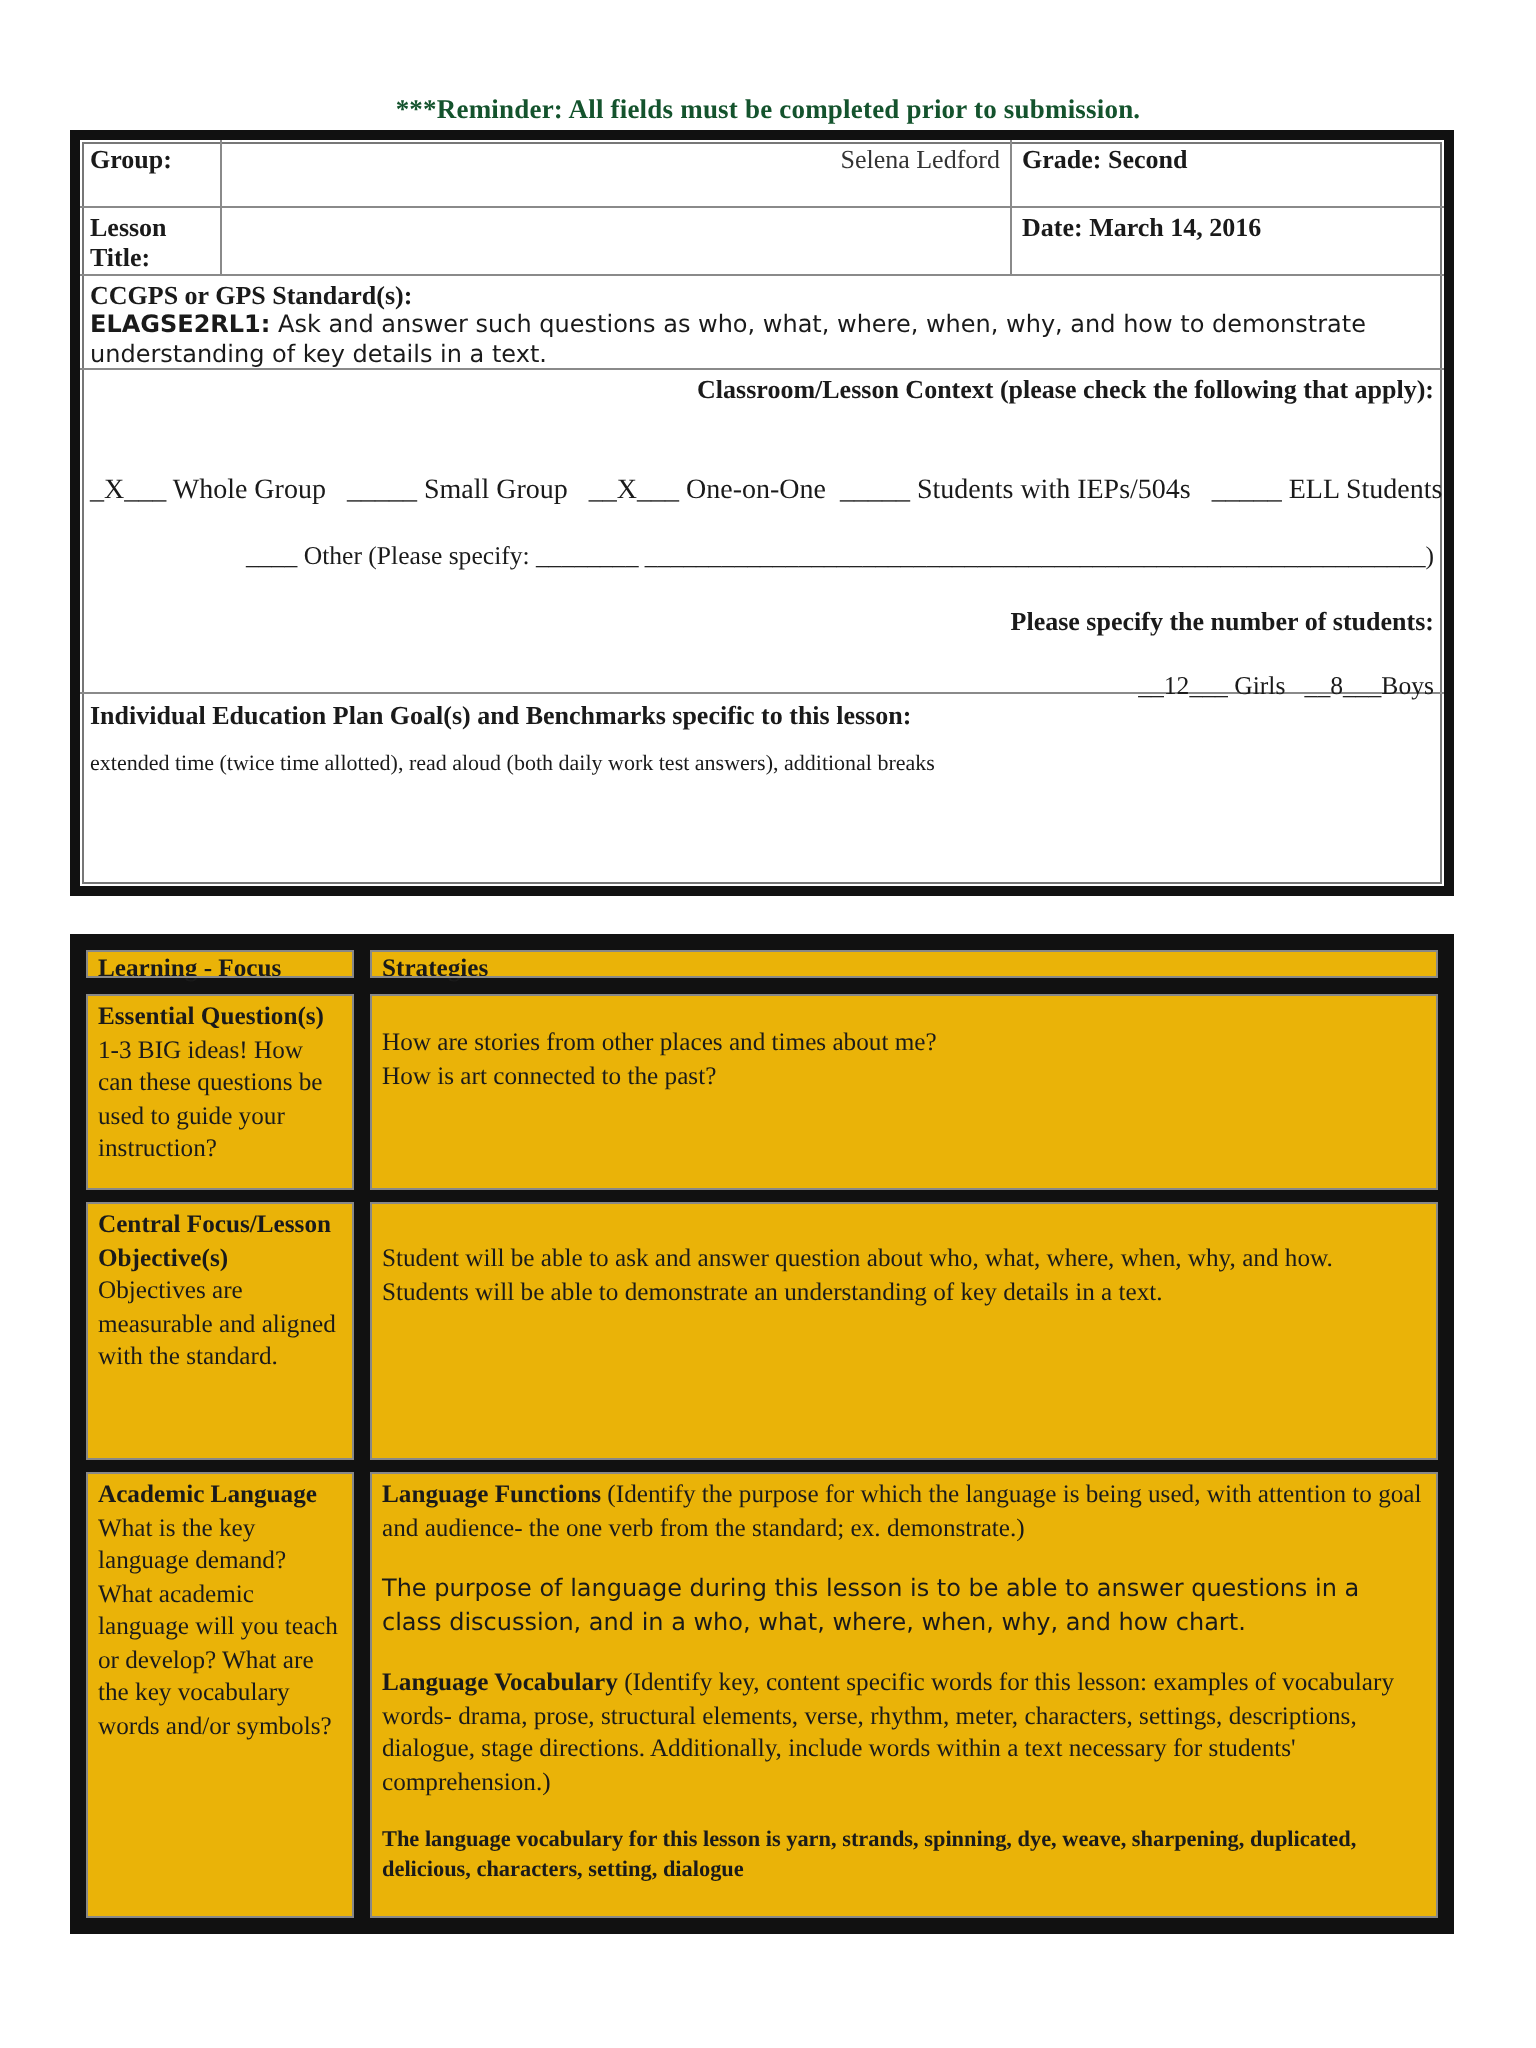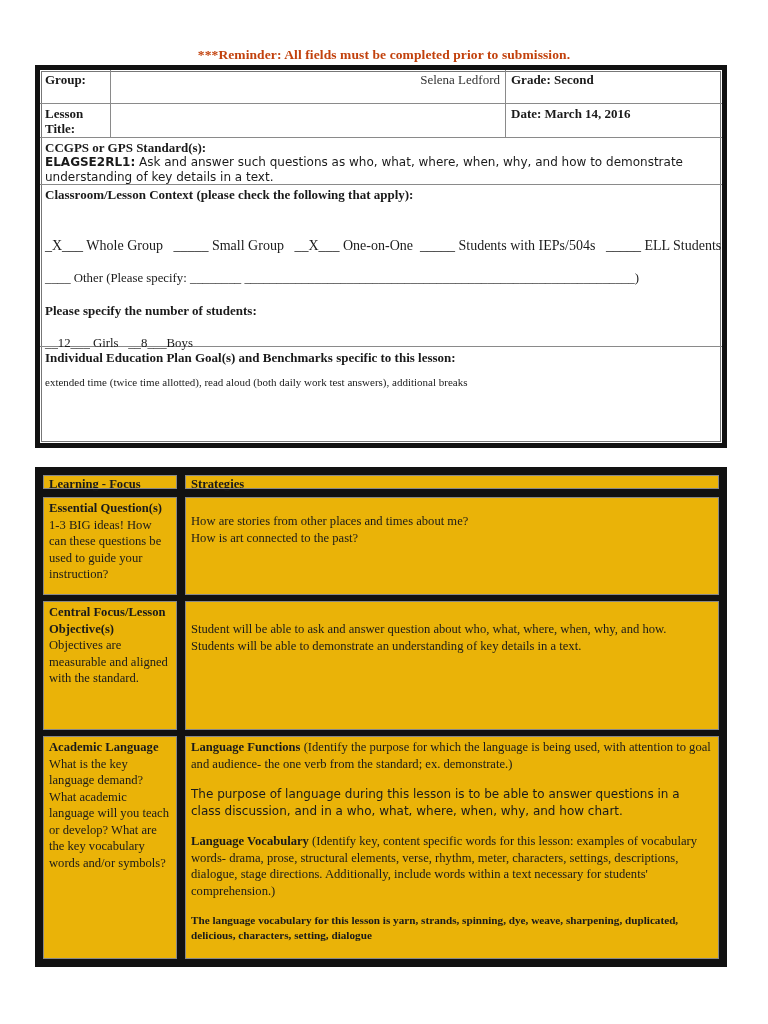--- a/index.html
+++ b/index.html
@@ -1,19 +1,19 @@
 <!DOCTYPE html>
 <html><head>
 <meta charset="utf-8">
 <style>
   html, body { margin:0; padding:0; background:#ffffff; }
   body { width:768px; height:1024px; position:relative; overflow:hidden;
          font-family:"Liberation Serif", "DejaVu Serif", serif; color:#1a1a1a; }
   .reminder { position:absolute; left:0; top:47px; width:768px; text-align:center;
-              color:#c2410c; font-weight:bold; font-size:13.5px; letter-spacing:0.1px; }
+              color:#14532d; font-weight:bold; font-size:13.5px; letter-spacing:0.1px; }
   .box { position:absolute; box-sizing:border-box; background:#fff; }
   
   #top-form { left:35px; top:65px; width:692px; height:383px;
               border:5px solid #111; outline:1px solid #777; outline-offset:-7px; }
   .row { position:absolute; left:0; right:0; border-bottom:1px solid #8a8a8a; box-sizing:border-box; }
   .cell { position:absolute; top:0; bottom:0; box-sizing:border-box; padding:2px 5px; font-size:13px; }
   .vline { position:absolute; top:0; bottom:0; width:0; border-left:1px solid #8a8a8a; }
   .b { font-weight:bold; }
   .sans { font-family:"DejaVu Sans", "Liberation Sans", sans-serif; }
   .light { color:#333; }
@@ -52,21 +52,21 @@
   <div class="row" style="top:68px; height:47px;">
     <div class="cell" style="left:0; right:0; padding-top:2px; line-height:15px;">
       <div class="b">CCGPS or GPS Standard(s):</div>
       <div class="sans" style="font-size:12px; line-height:15px;">
         <span class="b">ELAGSE2RL1:</span><span> Ask and answer such questions as who, what, where, when, why, and how to demonstrate</span><br>
         <span>understanding of key details in a text.</span>
       </div>
     </div>
   </div>
 
-  <div class="row" style="top:115px; height:162px;">
+  <div class="row" style="top:115px; height:162px;text-align:right;">
     <div class="cell" style="left:0; right:0; padding-top:2px;">
       <p class="b">Classroom/Lesson Context (please check the following that apply):</p>
       <p style="margin-top:35px; white-space:pre; font-size:14px;">_X___ Whole Group   _____ Small Group   __X___ One-on-One  _____ Students with IEPs/504s   _____ ELL Students</p>
       <p style="margin-top:17px; white-space:pre; font-size:12.8px;">____ Other (Please specify: ________ _____________________________________________________________)</p>
       <p class="b" style="margin-top:17px;">Please specify the number of students:</p>
       <p style="margin-top:17px; white-space:pre; font-size:12.8px;">__12___ Girls   __8___Boys</p>
     </div>
   </div>
 
   <div class="row" style="top:277px; bottom:0; border-bottom:none;">

